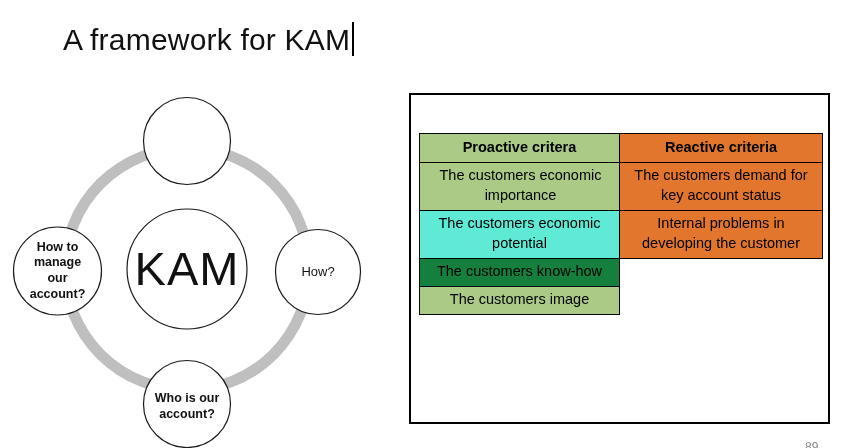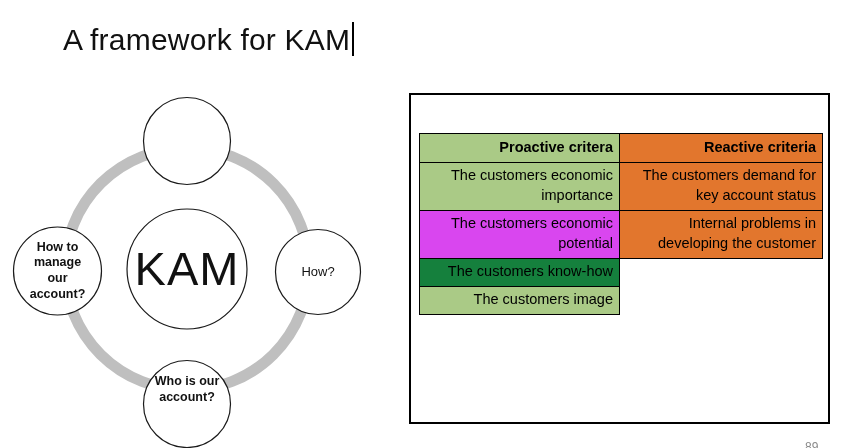--- a/index.html
+++ b/index.html
@@ -92,21 +92,21 @@
     border-collapse: collapse;
     table-layout: fixed;
     font-size: 14.5px;
     line-height: 1.35;
   }
   table.criteria col.c1 { width: 200px; }
   table.criteria col.c2 { width: 203px; }
   table.criteria th, table.criteria td {
     border: 1px solid #000;
     padding: 1px 6px 2px 6px;
-    text-align: right;
+    text-align: center;
     vertical-align: middle;
     overflow: hidden;
   }
   table.criteria th { font-weight: bold; height: 25px; }
   tr.tall td { height: 44px; }
   tr.short td { height: 24px; }
   td.empty, th.empty {
     border: none !important;
     background: #fff !important;
   }
@@ -137,21 +137,21 @@
       <circle cx="318" cy="187" r="42.5" fill="#ffffff" stroke="#1a1a1a" stroke-width="1.2"></circle>
       <circle cx="187" cy="319" r="43.5" fill="#ffffff" stroke="#1a1a1a" stroke-width="1.2"></circle>
       <circle cx="187" cy="184" r="60" fill="#ffffff" stroke="#1a1a1a" stroke-width="1.2"></circle>
     </svg>
 
 
     <div class="node-label" style="left:24px; top:152px; width:67px; height:68px;">How to manage our account?</div>
 
     <div class="node-label regular" style="left:283px; top:157px; width:70px; height:60px;">How?</div>
 
-    <div class="node-label" style="left:147px; top:275px; width:80px; height:60px;">Who is our account?</div>
+    <div class="node-label" style="left:147px; top:292px; width:80px; height:60px;">Who is our account?</div>
 
     <div class="node-label kam" style="left:122px; top:149px; width:130px; height:70px;">KAM</div>
   </div>
 
   <div class="panel">
 
     <table class="criteria">
       <colgroup>
           <col class="c1">
           <col class="c2">
@@ -159,21 +159,21 @@
       <tbody>
           <tr>
         <th style="background:#AACA86;">Proactive critera</th>
         <th style="background:#E2762D;">Reactive criteria</th>
       </tr>
       <tr class="tall">
         <td style="background:#AACA86;padding-left:8px;">The customers economic importance</td>
         <td style="background:#E2762D;">The customers demand for key account status</td>
       </tr>
       <tr class="tall">
-        <td style="background:#d946ef;">The customers economic potential</td>
+        <td style="background:#5eead4;">The customers economic potential</td>
         <td style="background:#E2762D;">Internal problems in developing the customer</td>
       </tr>
       <tr class="short">
         <td style="background:#15803d;">The customers know-how</td>
         <td class="empty"></td>
       </tr>
       <tr class="short">
         <td style="background:#AACA86;">The customers image</td>
         <td class="empty"></td>
       </tr>

